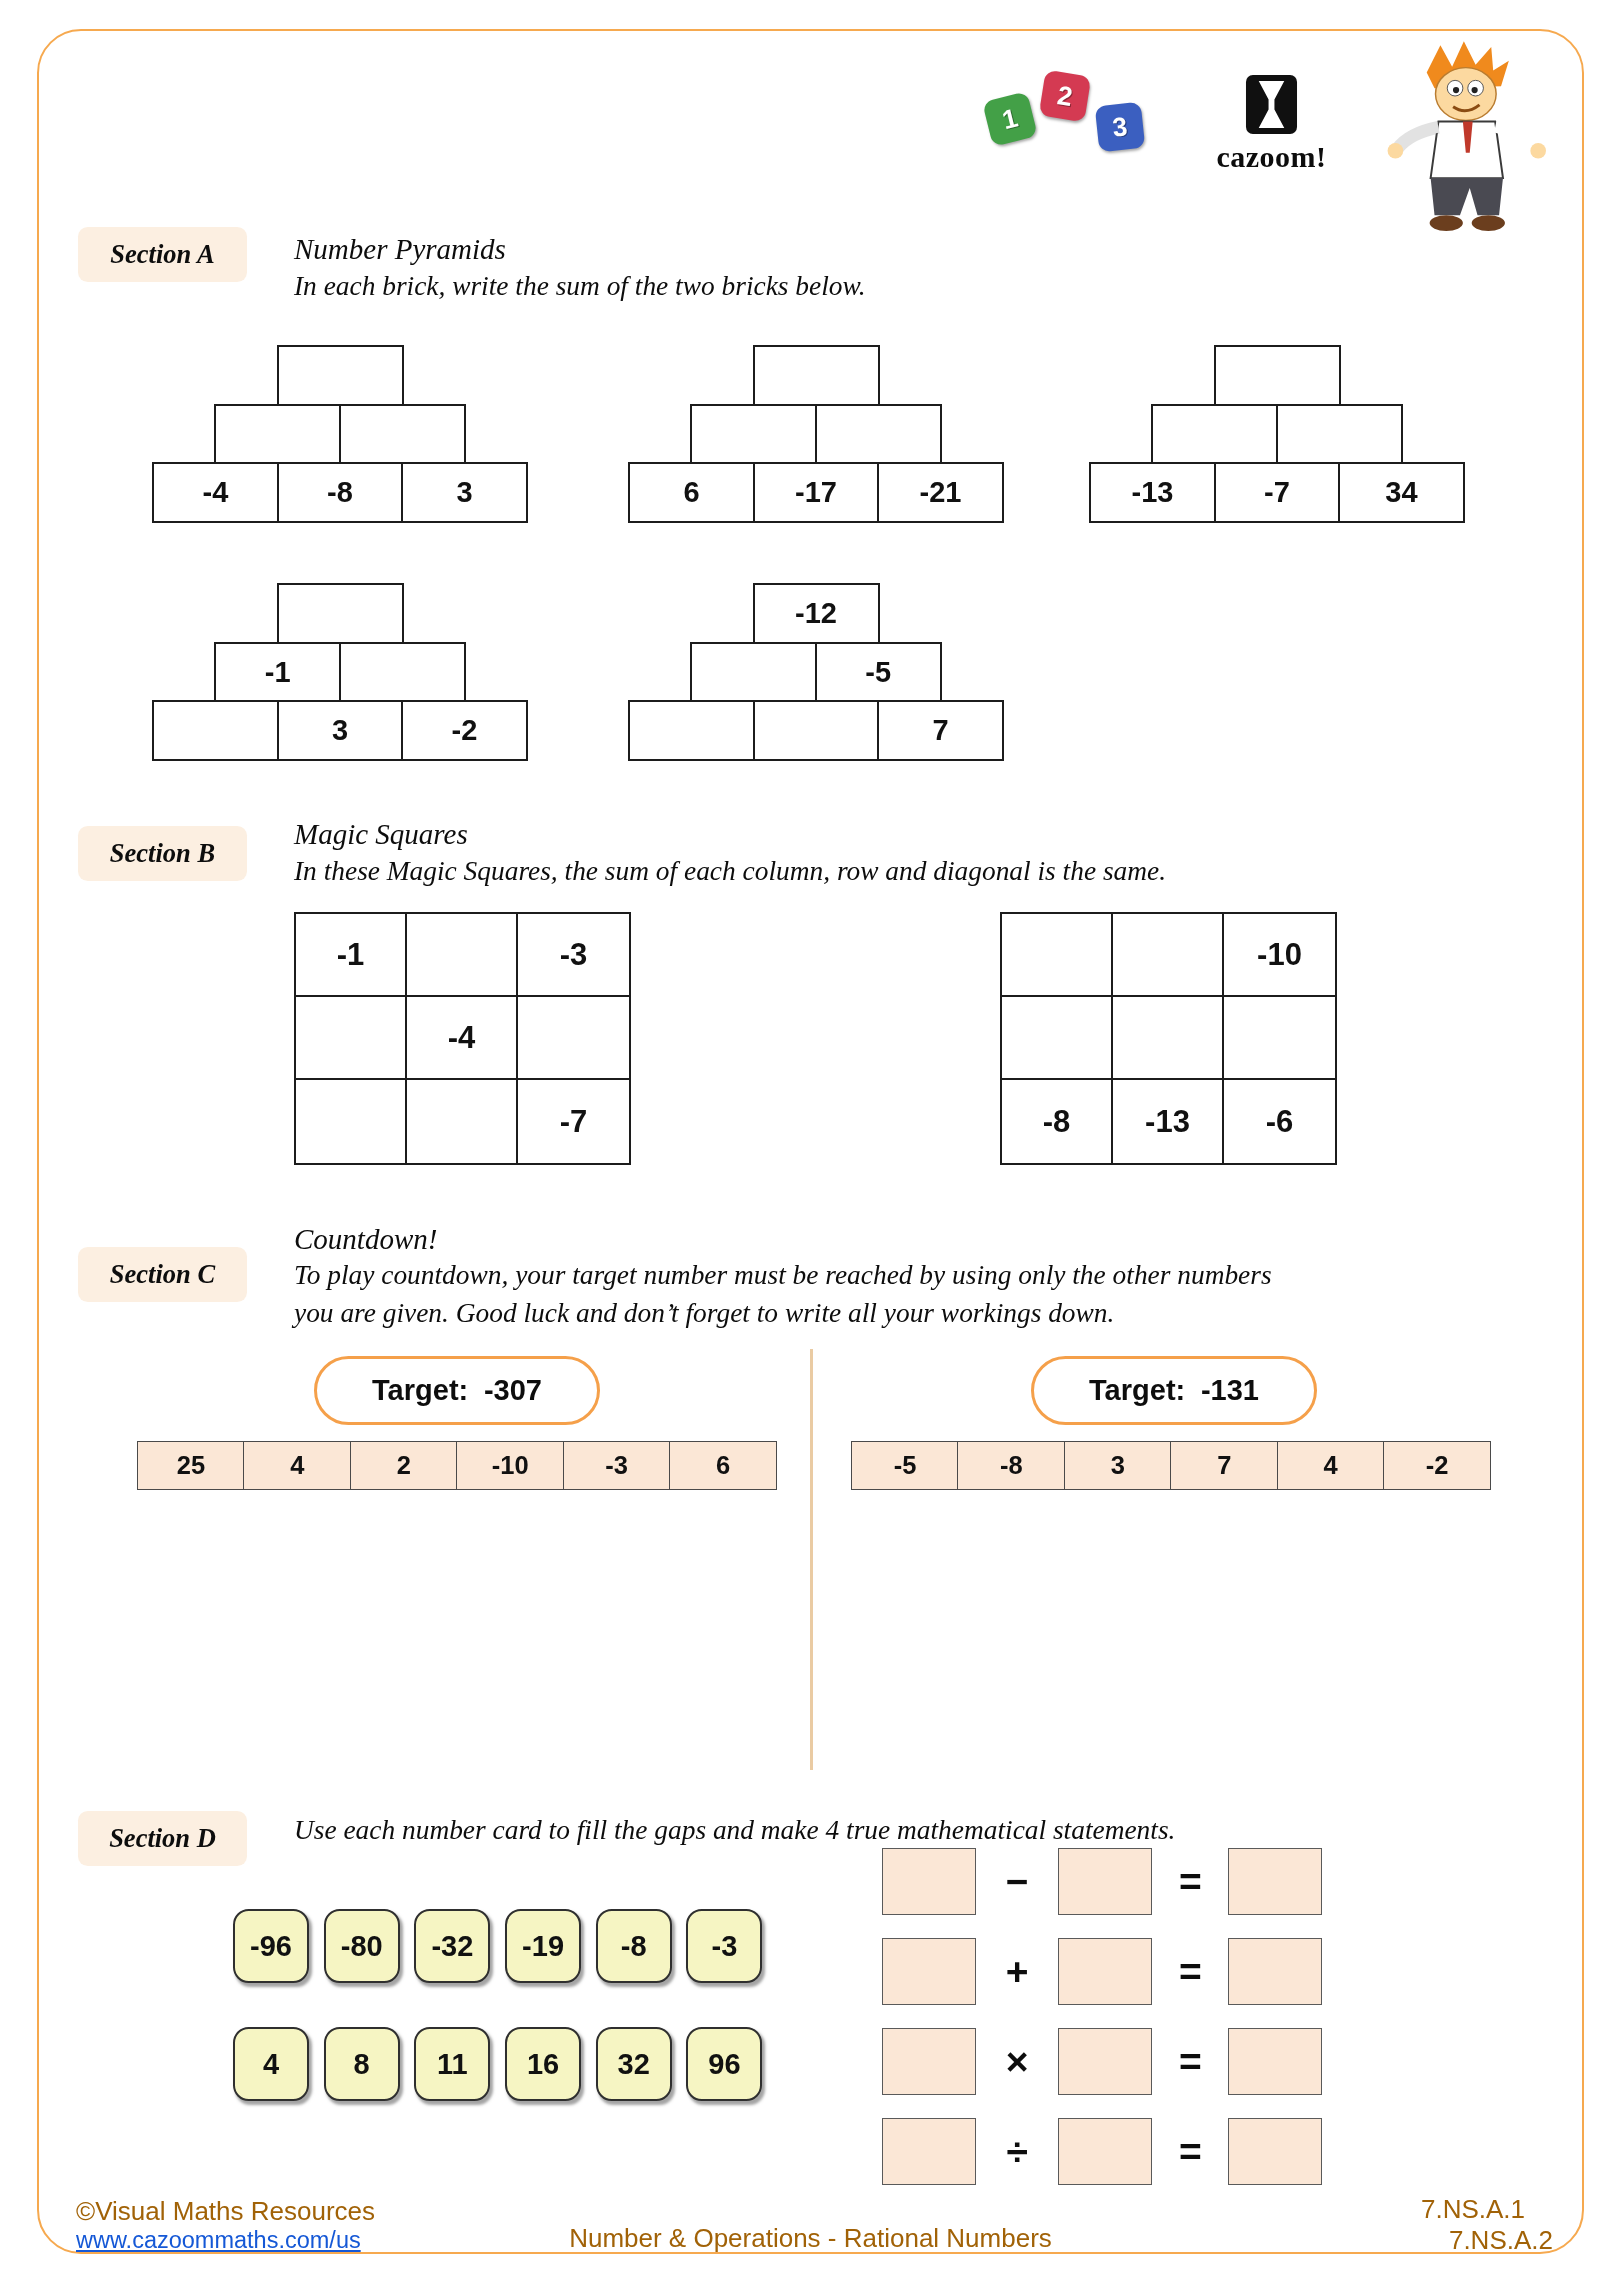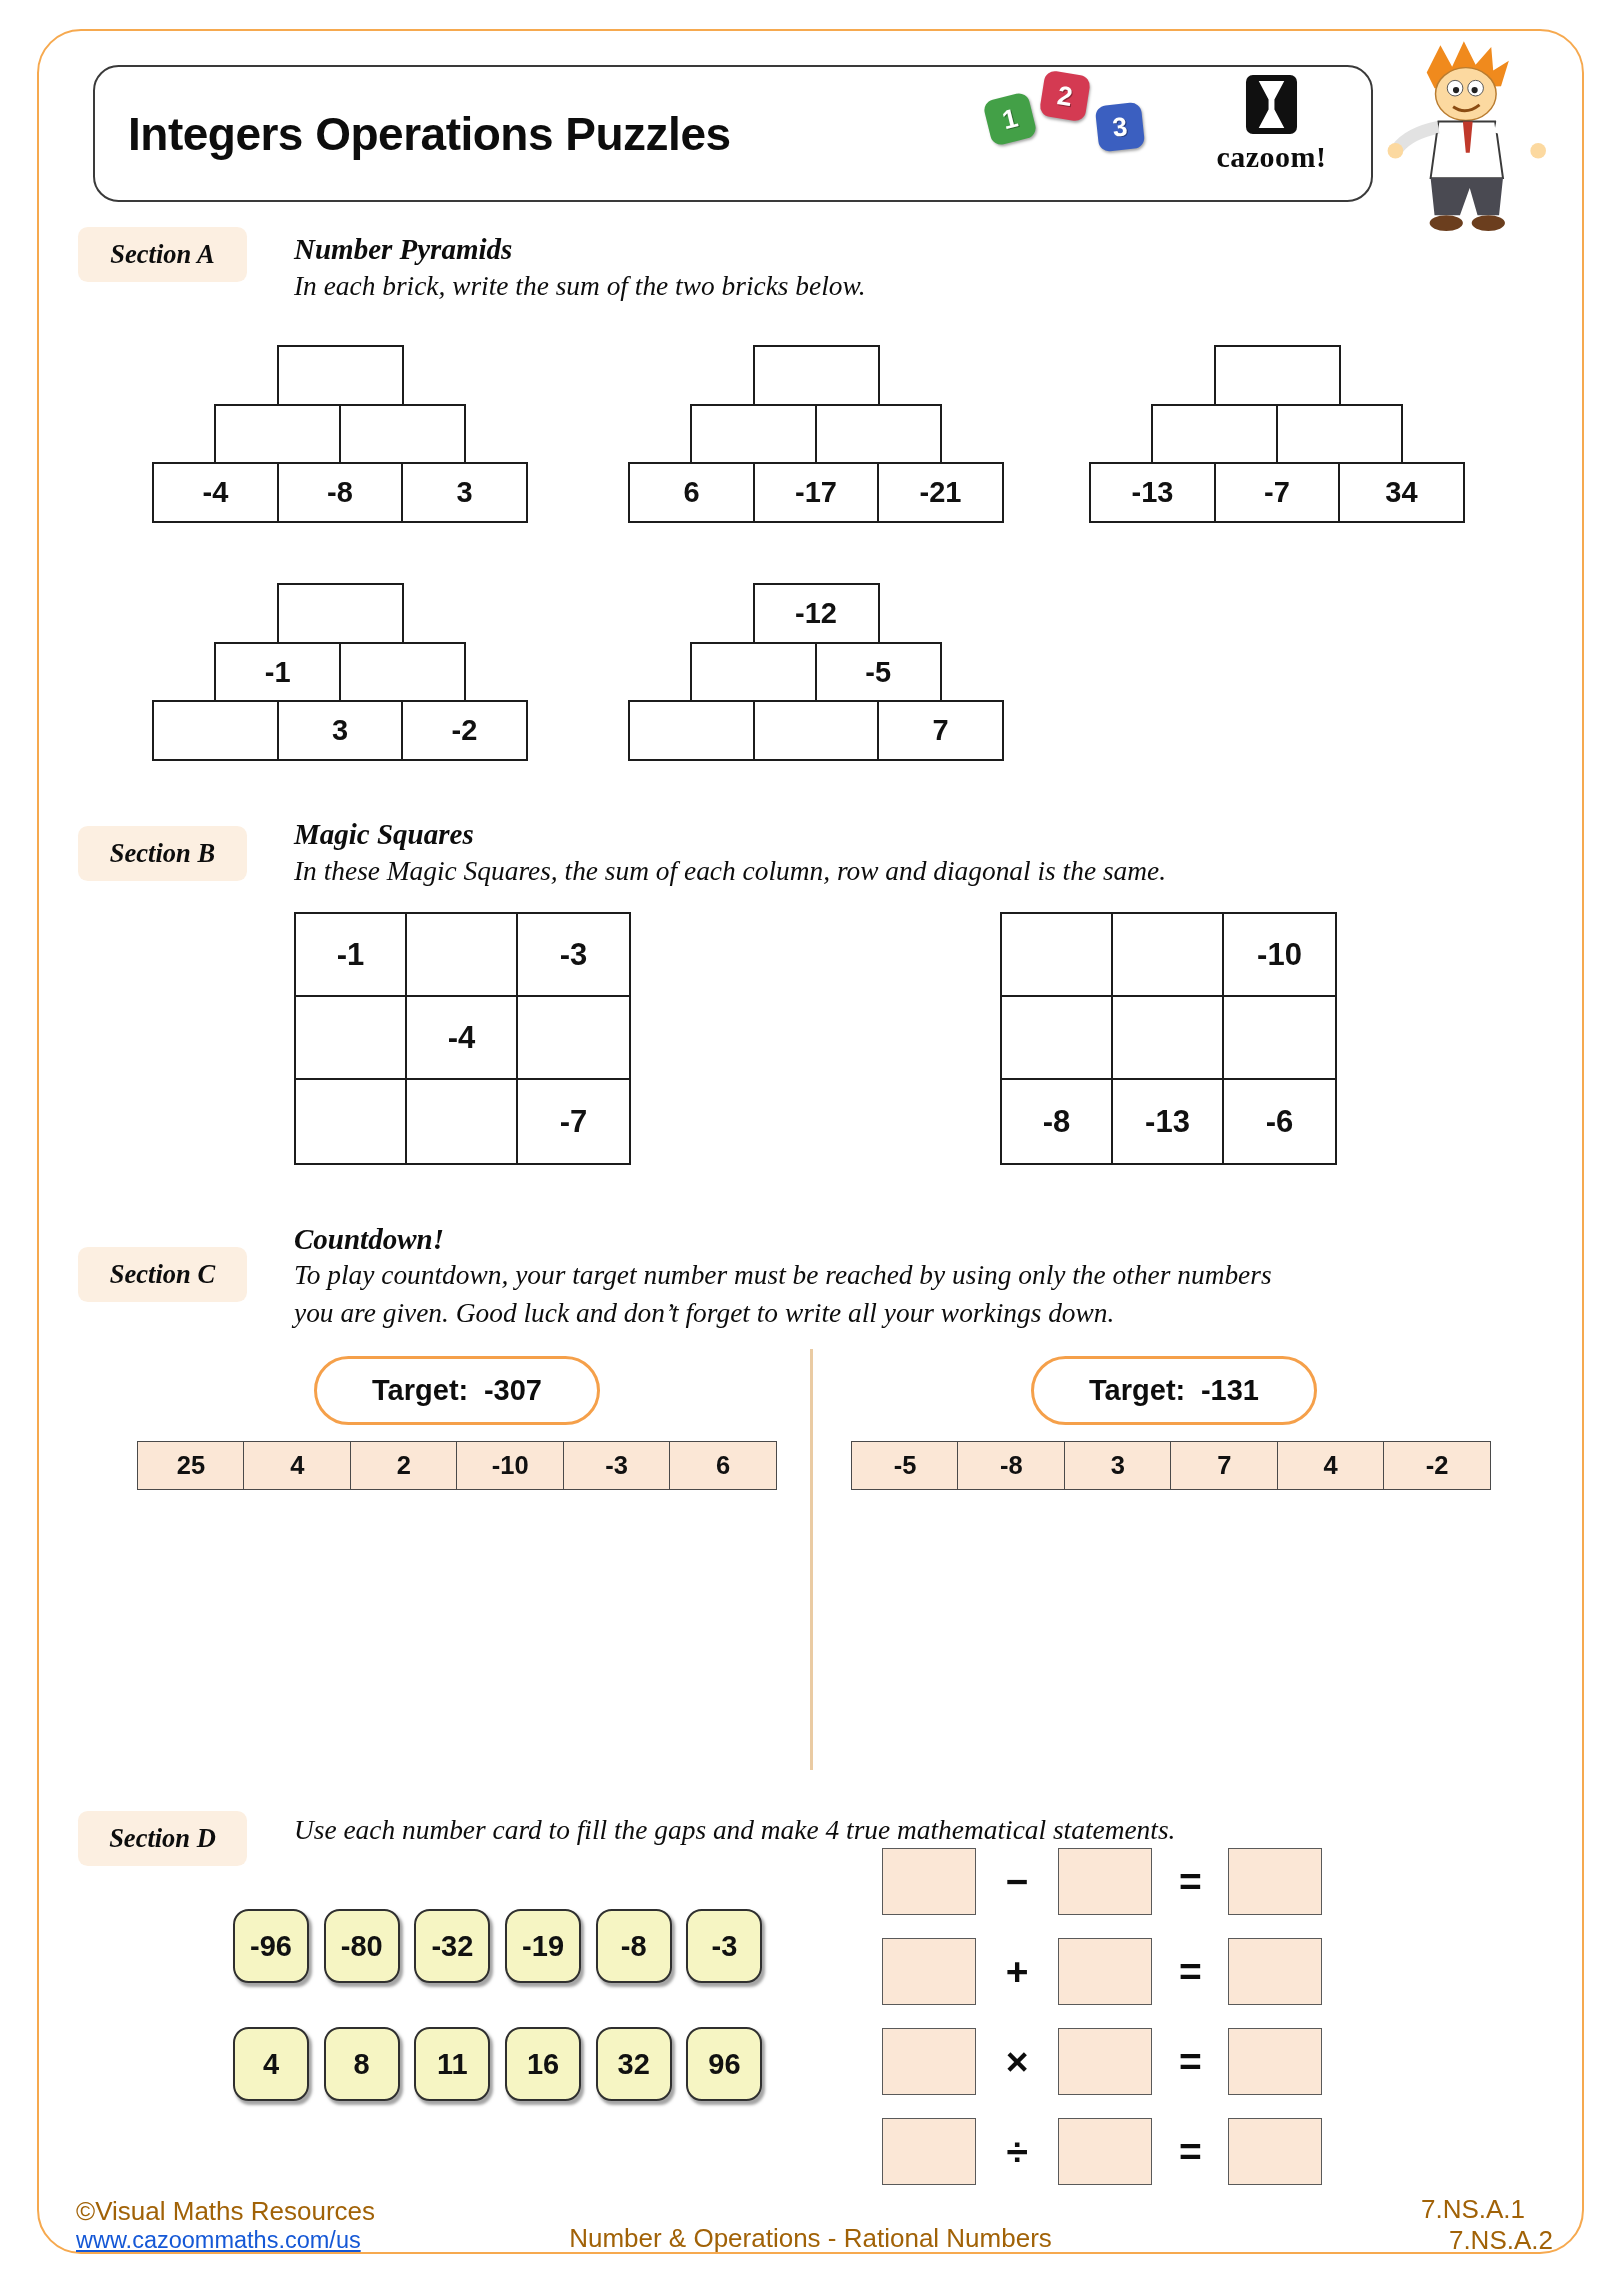--- a/index.html
+++ b/index.html
@@ -45,21 +45,21 @@
 
   
   .seclabel {
     position:absolute; left:78px; width:169px; height:55px; background:#FCEFE1;
     border-radius:9.8px; display:flex; align-items:center; justify-content:center;
     font-family:"Liberation Serif", serif; font-style:italic; font-weight:bold;
     font-size:26.5px; color:#0d0d0d;
   }
   .sec-head {
     position:absolute; font-family:"Liberation Serif", serif; font-style:italic;
-    font-weight:bold; font-size:29px; color:#0d0d0d;
+    font-weight:normal; font-size:29px; color:#0d0d0d;
   }
   .sec-instr {
     position:absolute; font-family:"Liberation Serif", serif; font-style:italic;
     font-size:27.4px; color:#0d0d0d;
   }
 
   
   .pyramid { position:absolute; width:382px; display:flex; flex-direction:column; align-items:center; }
   .prow { display:flex; }
   .prow + .prow { margin-top:-2.5px; }
@@ -118,23 +118,20 @@
     position:absolute; font-size:23.5px; color:#1558d6; text-decoration:underline;
     font-family:"Liberation Sans", sans-serif;
   }
 </style>
 </head>
 <body>
 
 <div class="page">
   <div class="outer-border"></div>
 
-  <div class="header-box">
-    <h1 class="page-title">Integers Operations Puzzles</h1>
-  </div>
   <span class="badge badge-1">1</span>
   <span class="badge badge-2">2</span>
   <span class="badge badge-3">3</span>
   <div class="logo">
     <svg width="53" height="61" viewBox="0 0 54 62">
       <rect x="1" y="1" width="52" height="60" rx="7" fill="#101010"></rect>
       <path d="M14 7 H40 L30 26 V36 L40 55 H14 L24 36 V26 Z" fill="#ffffff"></path>
     </svg>
     <span class="logo-text">cazoom!</span>
   </div>

